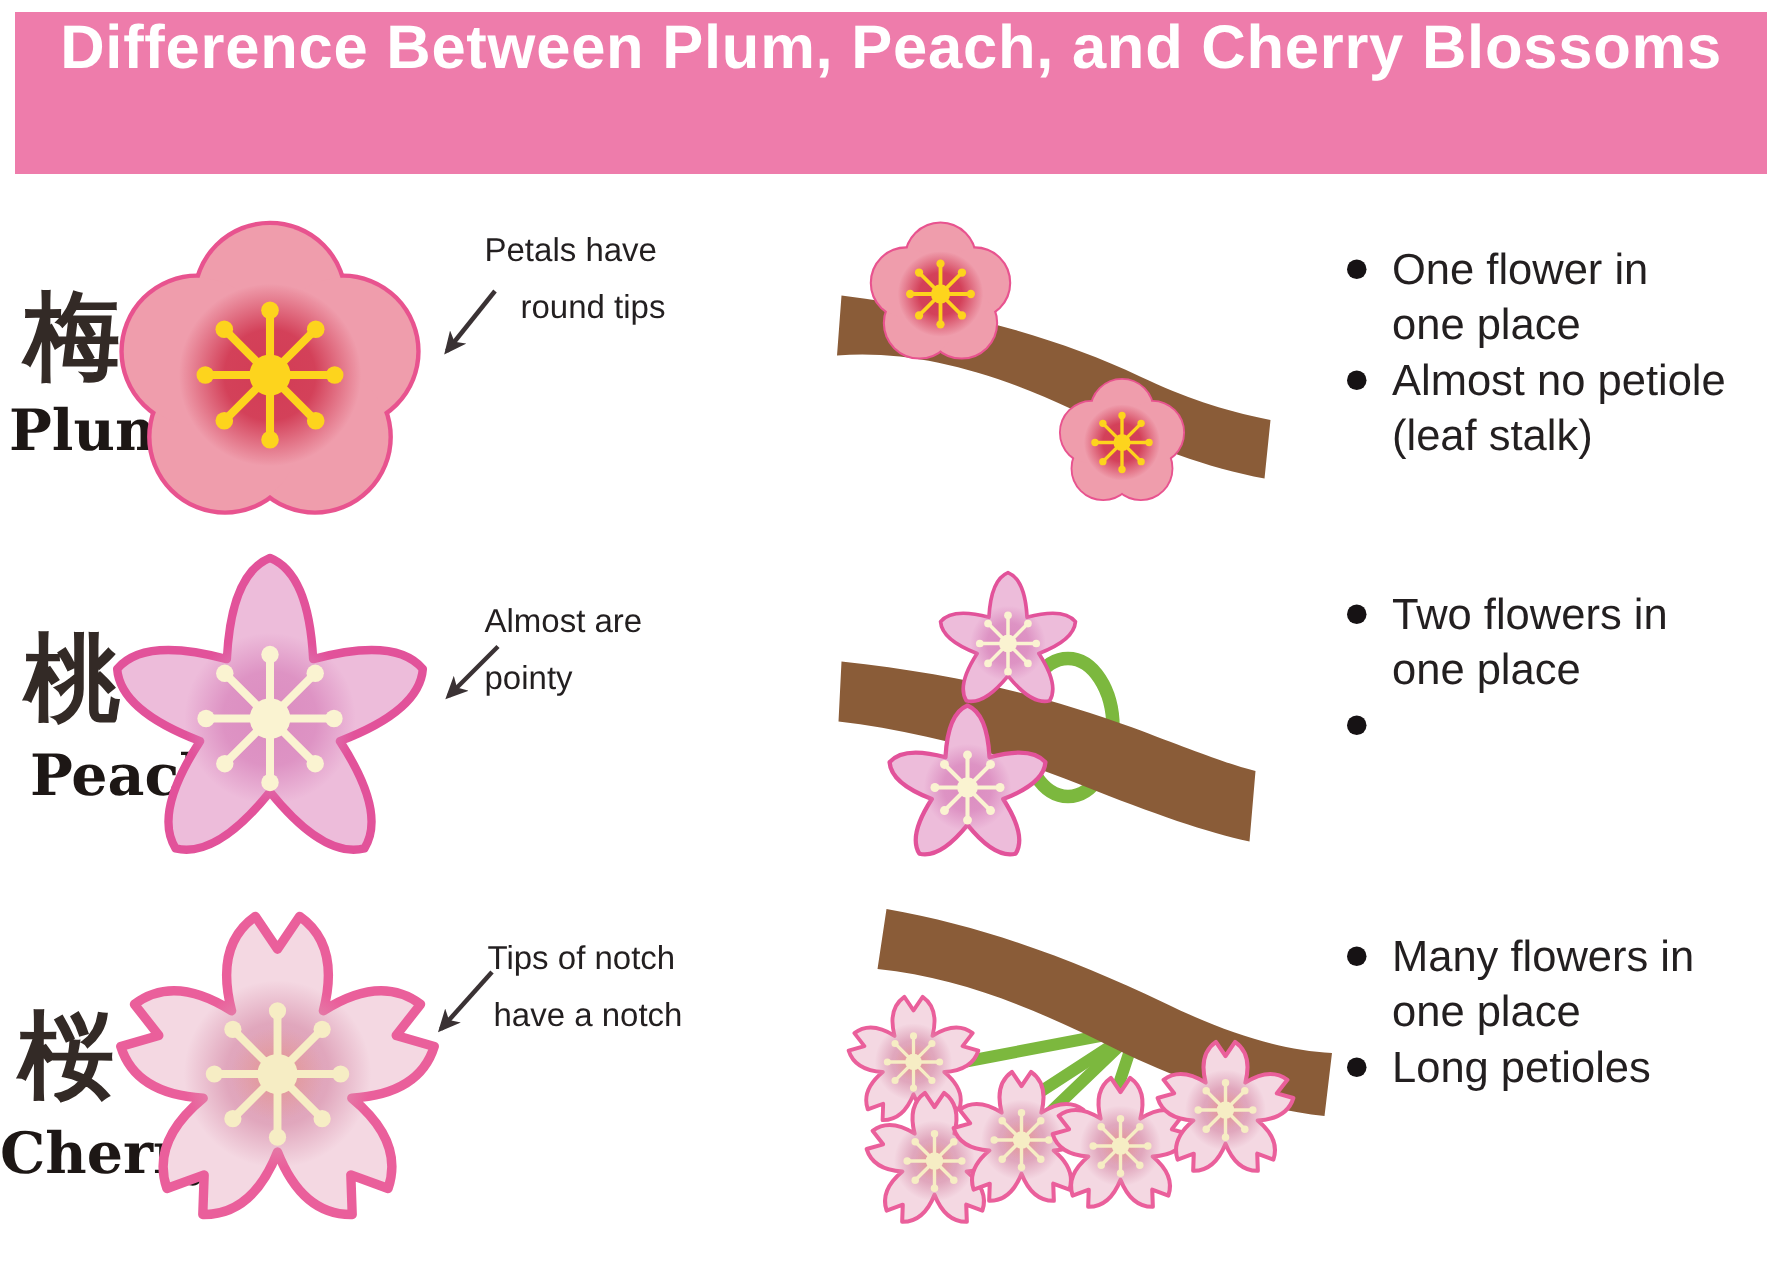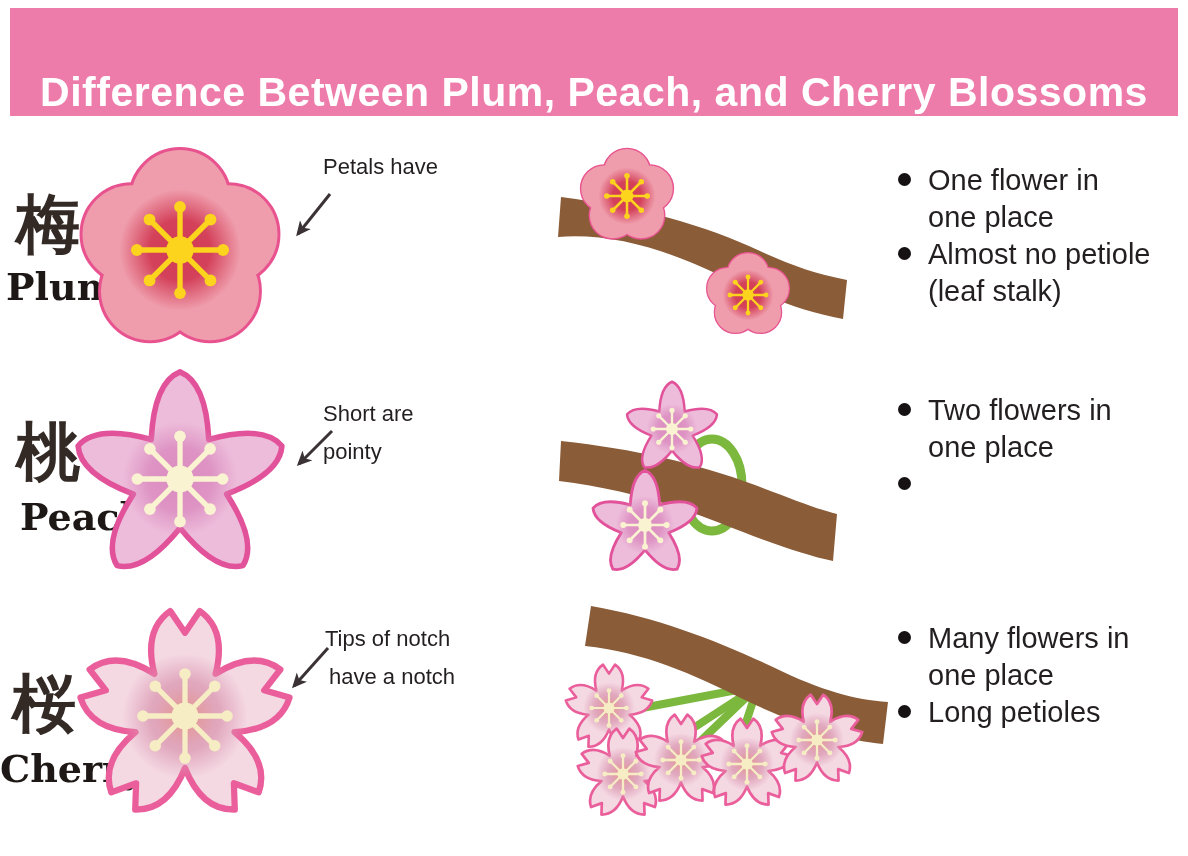--- a/index.html
+++ b/index.html
@@ -2,21 +2,21 @@
 <html lang="en"><head>
 <meta charset="utf-8">
 <style>
   html,body{margin:0;padding:0;background:#ffffff;}
   #page{position:relative;width:1188px;height:856px;overflow:hidden;background:#ffffff;
         font-family:"Liberation Sans", sans-serif;color:#231f20;}
   .abs{position:absolute;}
 
   
   .banner{left:10px;top:8px;width:1168px;height:108px;background:#ee7cab;
-          display:flex;align-items:flex-end;justify-content:center;}
+          display:flex;align-items:flex-start;justify-content:center;}
   .banner h1{margin:0;font-size:41px;font-weight:bold;color:#ffffff;letter-spacing:0.5px;}
 
   
   .kanji{font-size:64px;font-weight:600;color:#332a26;line-height:1;
          font-family:"Liberation Sans", sans-serif;}
   .latin{font-size:38px;font-weight:bold;color:#1d1715;line-height:1;
          font-family:"DejaVu Serif", serif;}
 
   
   .ann{font-size:22px;line-height:38px;color:#231f20;white-space:nowrap;}
@@ -142,20 +142,21 @@
 
   <div class="abs kanji" style="left:16px;top:192px;" lang="ja">梅</div>
   <div class="abs latin" style="left:6px;top:268px;">Plum</div>
 
   <svg class="abs" style="left:70px;top:140px;" width="220" height="220" viewBox="-110 -110 220 220">
     <use href="#f-plum" transform="scale(0.98)"></use>
   </svg>
 
   <div class="abs ann" style="left:323px;top:148px;">
     <span>Petals have</span>
+    <span class="l2" style="margin-left:24px;">round tips</span>
   </div>
   <svg class="abs" style="left:286px;top:188px;" width="52" height="58" viewBox="0 0 52 58">
     <line x1="44" y1="6" x2="12" y2="46" stroke="#3a3234" stroke-width="3" marker-end="url(#ah)"></line>
   </svg>
 
   <svg class="abs" style="left:555px;top:145px;" width="350" height="215" viewBox="0 0 350 215">
     <path fill="#8a5c38" d="M 6,52 C 85,62 150,80 205,106 C 235,120 258,128 292,135
                              L 288,174 C 250,167 215,154 160,128 C 105,102 52,88 3,92 Z"></path>
     <use href="#f-plum" transform="translate(72,51) scale(0.46)"></use>
     <use href="#f-plum" transform="translate(193,150) scale(0.41)"></use>
@@ -175,21 +176,21 @@
   </div>
 
   <div class="abs kanji" style="left:16px;top:420px;" lang="ja">桃</div>
   <div class="abs latin" style="left:20px;top:498px;">Peach</div>
 
   <svg class="abs" style="left:68px;top:367px;" width="224" height="224" viewBox="-112 -112 224 224">
     <use href="#f-peach" transform="scale(1.02)"></use>
   </svg>
 
   <div class="abs ann" style="left:323px;top:395px;">
-    <span>Short are</span>
+    <span>Almost are</span>
     <span class="l2" style="">pointy</span>
   </div>
   <svg class="abs" style="left:288px;top:426px;" width="52" height="50" viewBox="0 0 52 50">
     <line x1="44" y1="5" x2="11" y2="38" stroke="#3a3234" stroke-width="3" marker-end="url(#ah)"></line>
   </svg>
 
   <svg class="abs" style="left:555px;top:365px;" width="350" height="245" viewBox="0 0 350 245">
     <ellipse cx="157" cy="120" rx="30" ry="46" fill="none" stroke="#7cb83e" stroke-width="9"></ellipse>
     <path fill="#8a5c38" d="M 6,76 C 80,84 140,98 200,120 C 240,135 262,144 282,149
                              L 278,196 C 250,190 215,178 165,158 C 110,136 55,122 4,116 Z"></path>

